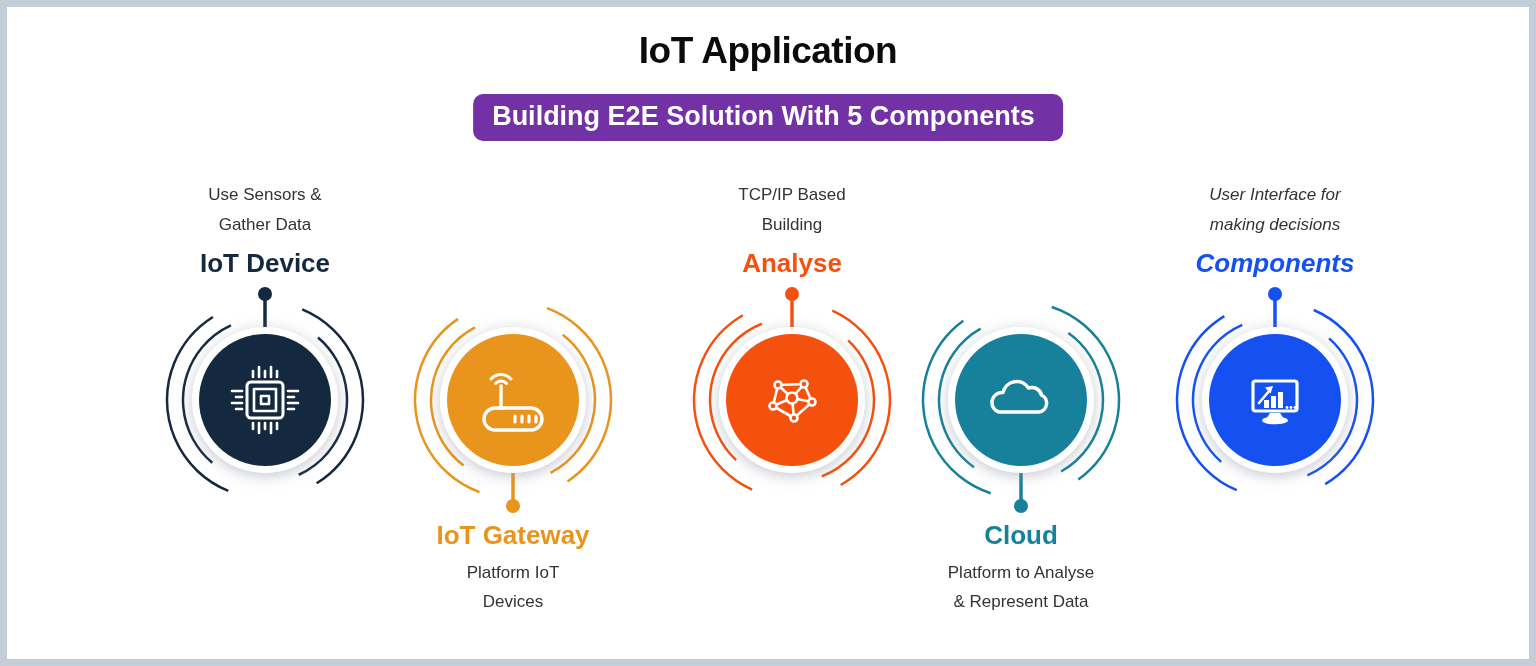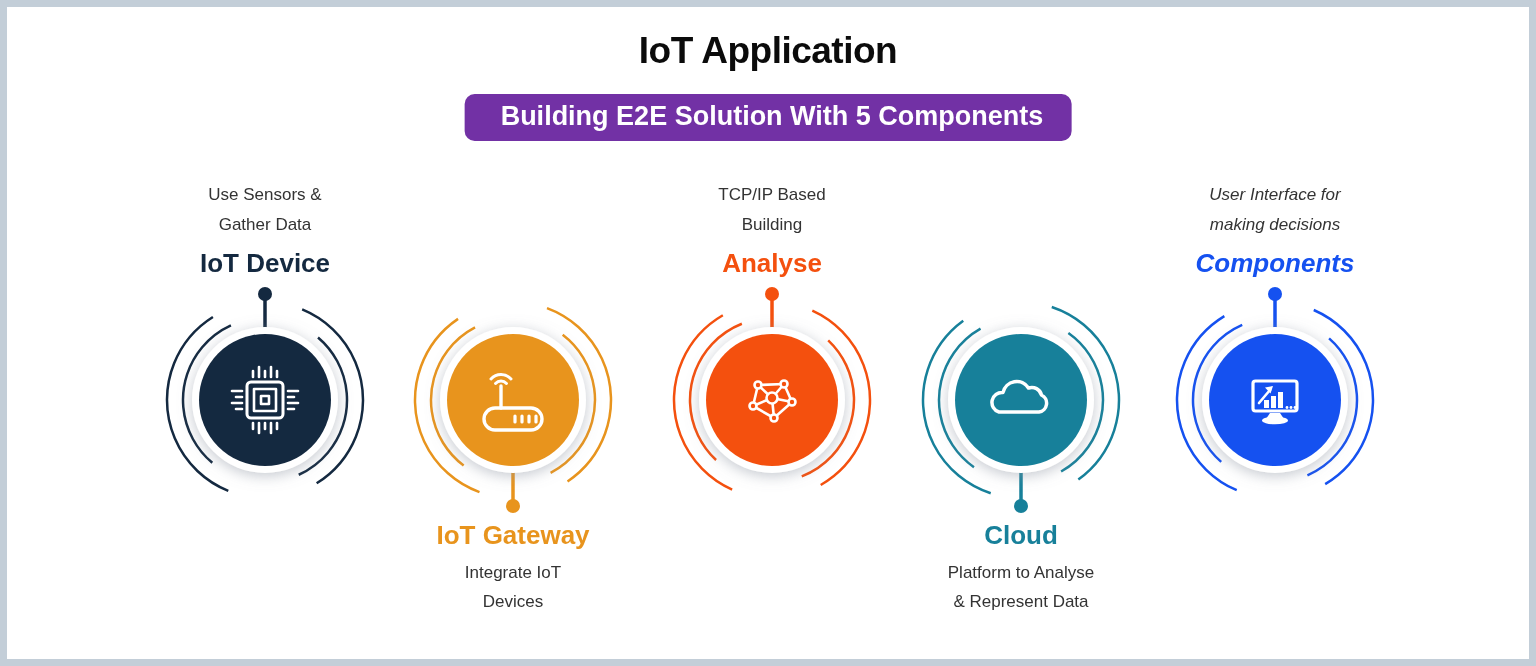--- a/index.html
+++ b/index.html
@@ -17,21 +17,21 @@
   }
   .main-title{
     position:absolute;top:30px;left:0;width:100%;
     text-align:center;
     font-size:37px;font-weight:800;color:#0b0b0b;
     letter-spacing:-0.5px;
   }
   .banner{
     position:absolute;top:94px;left:50%;transform:translateX(-50%);
     color:#ffffff;font-size:27px;font-weight:700;
-    padding:7px 28px 9px 36px;border-radius:10px;
+    padding:7px 28px 9px 19px;border-radius:10px;
     white-space:nowrap;
   }
   .component{
     position:absolute;top:170px;width:260px;height:480px;
   }
   .component .desc{
     position:absolute;left:0;width:100%;text-align:center;
     font-size:17px;line-height:30px;color:#333333;
   }
   .component .ctitle{
@@ -128,26 +128,26 @@
       <g class="ic-s" stroke-width="3.2">
         <line x1="2" y1="16" x2="2" y2="22"></line>
           <line x1="9" y1="16" x2="9" y2="22"></line>
           <line x1="16" y1="16" x2="16" y2="22"></line>
           <line x1="23" y1="16" x2="23" y2="22"></line>
       </g>
     </g>
   </svg>
   <div class="ctitle" style="color:var(--c)">IoT Gateway</div>
   <div class="desc">
-    <div>Integrate IoT</div>
+    <div>Platform IoT</div>
     <div>Devices</div>
   </div>
 </div>
 
-<div class="component top" style="left: 642px; --c: #f4500e;">
+<div class="component top" style="left: 662px; --c: #f4500e;">
   <div class="desc">
     <div>TCP/IP Based</div>
     <div>Building</div>
   </div>
   <div class="ctitle" style="color:var(--c)">Analyse</div>
   <svg class="badge" width="230" height="230" viewBox="0 0 230 230">
     <defs>
         <filter id="sh2" x="-40%" y="-40%" width="180%" height="180%">
           <feDropShadow dx="0" dy="3" stdDeviation="7" flood-color="#8a93a0" flood-opacity="0.5"></feDropShadow>
         </filter>

